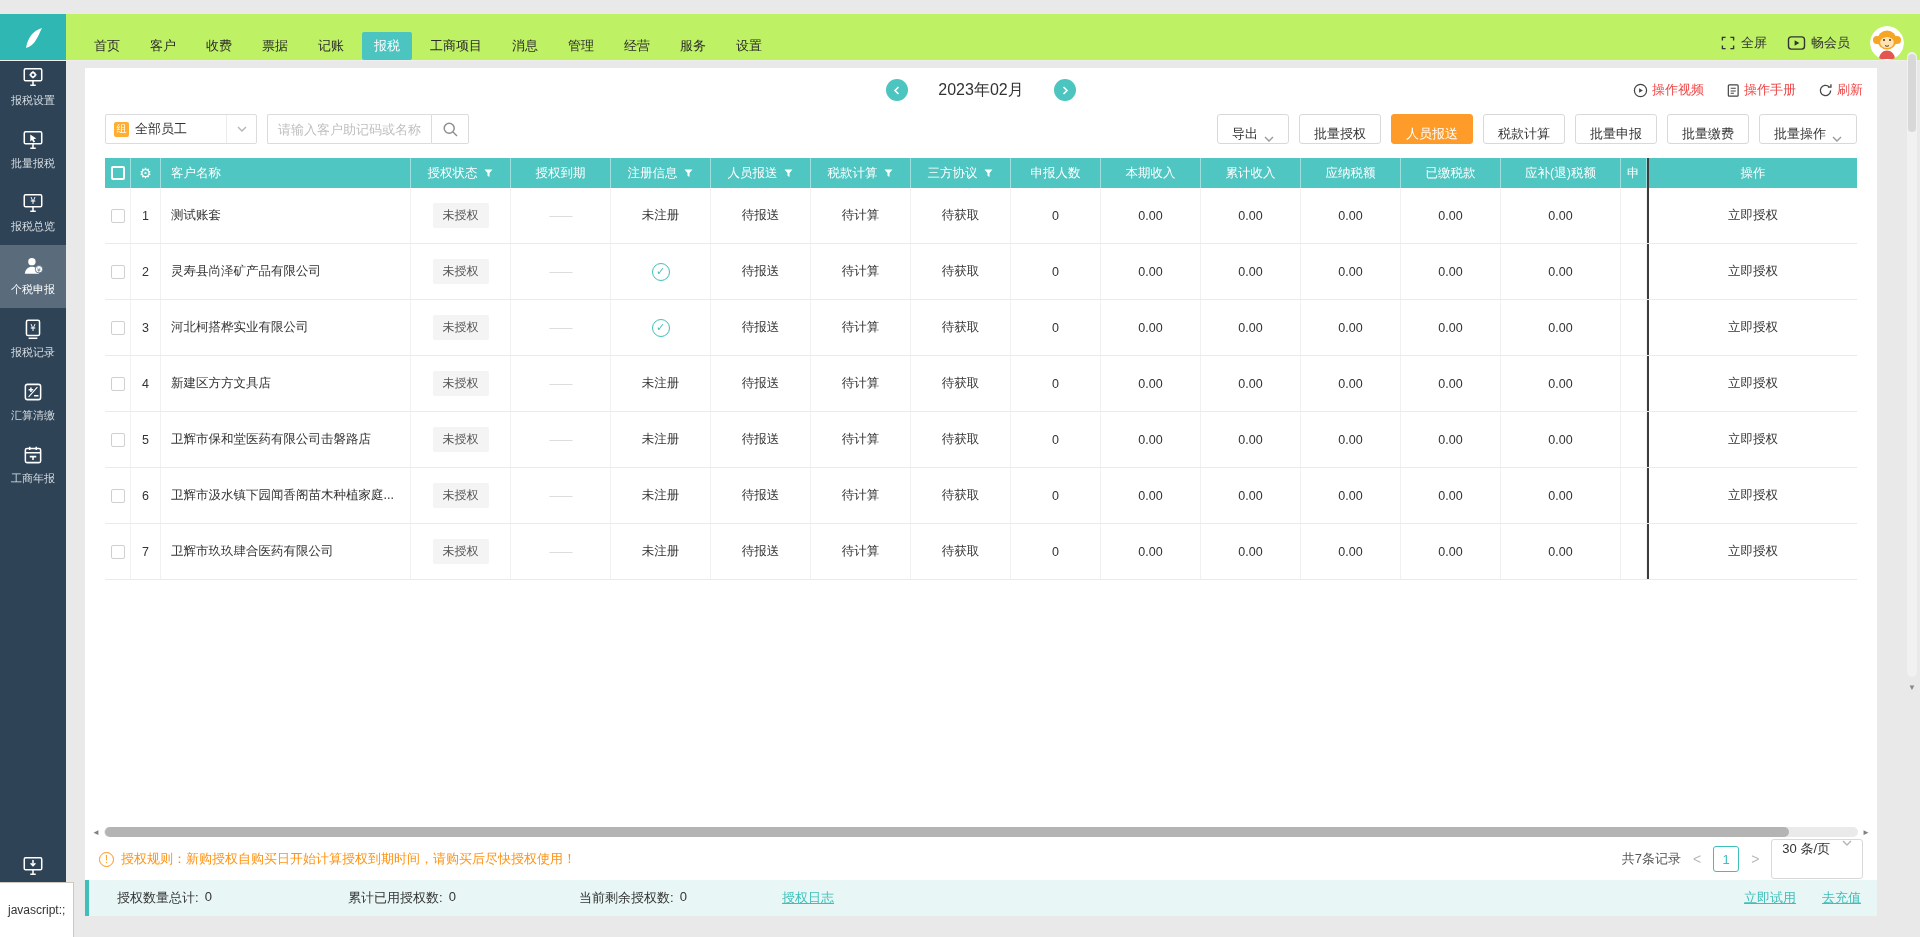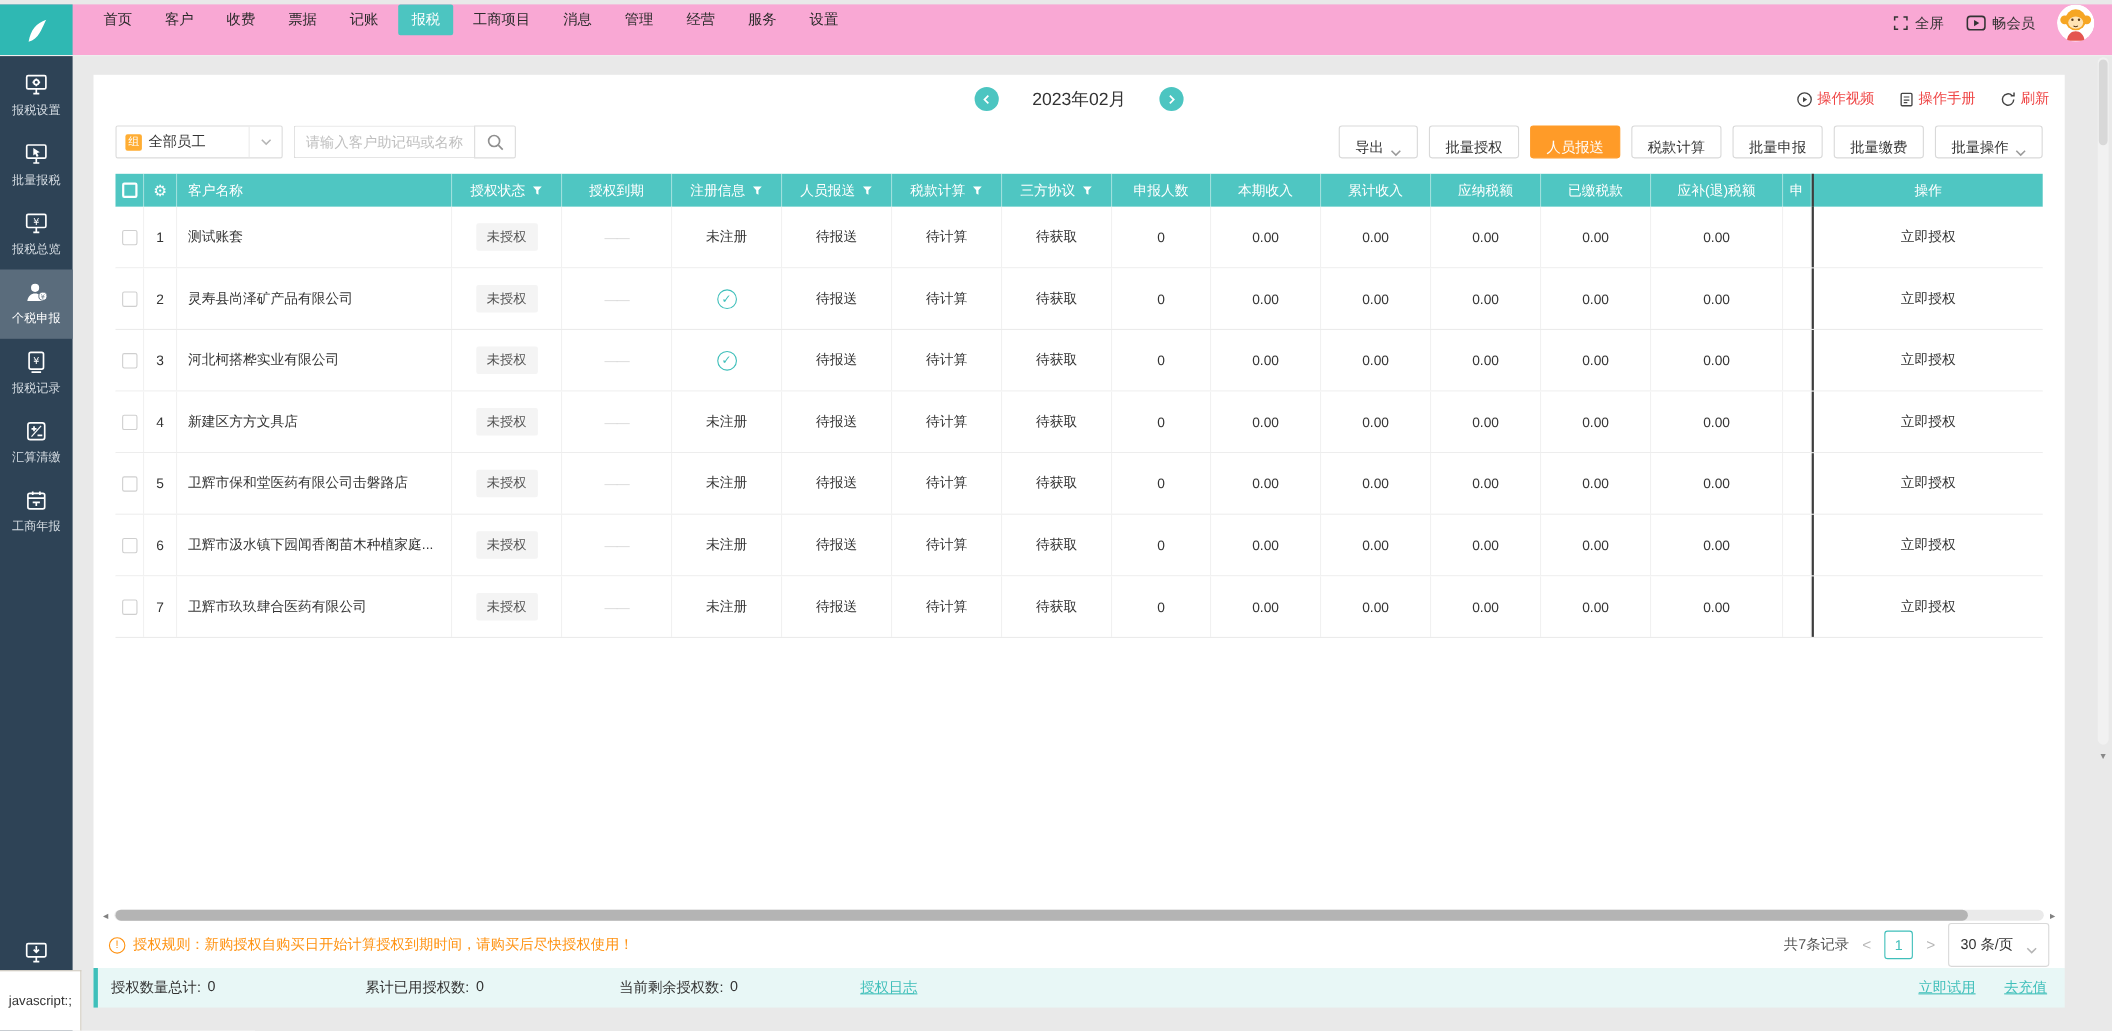--- a/index.html
+++ b/index.html
@@ -1,20 +1,20 @@
 <!DOCTYPE html>
 <html><head>
 <meta charset="utf-8">
 <style>
 * {margin:0;padding:0;box-sizing:border-box}
 html,body {width:1920px;height:937px}
 body {font-family:"Liberation Sans","DejaVu Sans",sans-serif;background:#e9e9e9;position:relative;overflow:hidden;color:#333}
 
 
-.topbar {position:absolute;top:4px;left:0;right:0;height:46px;background:#f9a8d4;display:flex;align-items:flex-start;z-index:6;box-shadow:0 1px 0 #eee}
+.topbar {position:absolute;top:14px;left:0;right:0;height:46px;background:#bef264;display:flex;align-items:flex-end;z-index:6;box-shadow:0 1px 0 #eee}
 .logo {width:66px;height:46px;background:#2fb8b3;display:flex;align-items:center;justify-content:center;flex:0 0 66px}
 .nav {display:flex;align-items:center;margin-left:16px;gap:6px}
 .nav-item {font-size:13px;color:#2b2b2b;padding:5px 12px;cursor:pointer;border-radius:2px;white-space:nowrap}
 .nav-item.active {background:#4cc5c1;color:#fff}
 .top-right {margin-left:auto;display:flex;align-items:center;gap:20px;padding-right:16px}
 .top-link {display:flex;align-items:center;gap:5px;font-size:13px;color:#333;cursor:pointer}
 .avatar {width:34px;height:34px;border-radius:50%;overflow:hidden;cursor:pointer}
 
 
 .sidebar {position:absolute;top:46px;left:0;bottom:0;width:66px;background:#2e4356;display:flex;flex-direction:column;padding-top:10px;z-index:5}
@@ -83,25 +83,25 @@
 .vs-thumb {position:absolute;top:2px;left:1px;width:8px;height:78px;background:#d8d8d8;border-radius:4px;cursor:pointer}
 .vs-arrow {position:absolute;bottom:-15px;left:0;width:10px;text-align:center;font-size:8px;color:#888}
 
 
 .notice-row {flex:0 0 42px;display:flex;align-items:center;justify-content:space-between;padding:0 14px}
 .notice {display:flex;align-items:center;gap:7px;color:#ff9211;font-size:13px}
 .notice-icon {width:15px;height:15px;border:1px solid #ff9211;border-radius:50%;display:flex;align-items:center;justify-content:center;font-size:10px;flex:0 0 15px}
 .pager {display:flex;align-items:center;gap:12px;font-size:13px;color:#555}
 .pg-arrow {color:#b8b8b8;cursor:pointer;font-size:14px}
 .pg-num {width:26px;height:26px;border:1px solid #3fbfba;color:#3fbfba;border-radius:3px;display:flex;align-items:center;justify-content:center;cursor:pointer}
-.pg-size {height:40px;border:1px solid #d9d9d9;border-radius:3px;display:flex;align-items:flex-end;gap:12px;padding:10px 10px;color:#333;cursor:pointer}
+.pg-size {height:40px;border:1px solid #d9d9d9;border-radius:3px;display:flex;align-items:flex-start;gap:12px;padding:0 10px;color:#333;cursor:pointer}
 
 
 .footer-bar {position:absolute;left:19px;top:834px;width:1792px;height:36px;background:#e8f7f6;border-left:4px solid #3fbfba;display:flex;align-items:center;font-size:13px;color:#333}
-.fstat {display:flex;gap:6px;width:231px;padding-left:12px}
+.fstat {display:flex;gap:6px;width:231px;padding-left:28px}
 .flog {}
 .teal-link {color:#3fbfba;text-decoration:underline;cursor:pointer}
 .fright {margin-left:auto;display:flex;gap:26px;padding-right:16px}
 
 .status-tip {position:absolute;left:0;bottom:0;background:#ffffff;border:1px solid #cfc9bd;border-left:none;border-bottom:none;padding:20px 8px;font-size:12px;color:#333;z-index:9}
 
 svg {display:block}
 </style>
 </head>
 <body>

